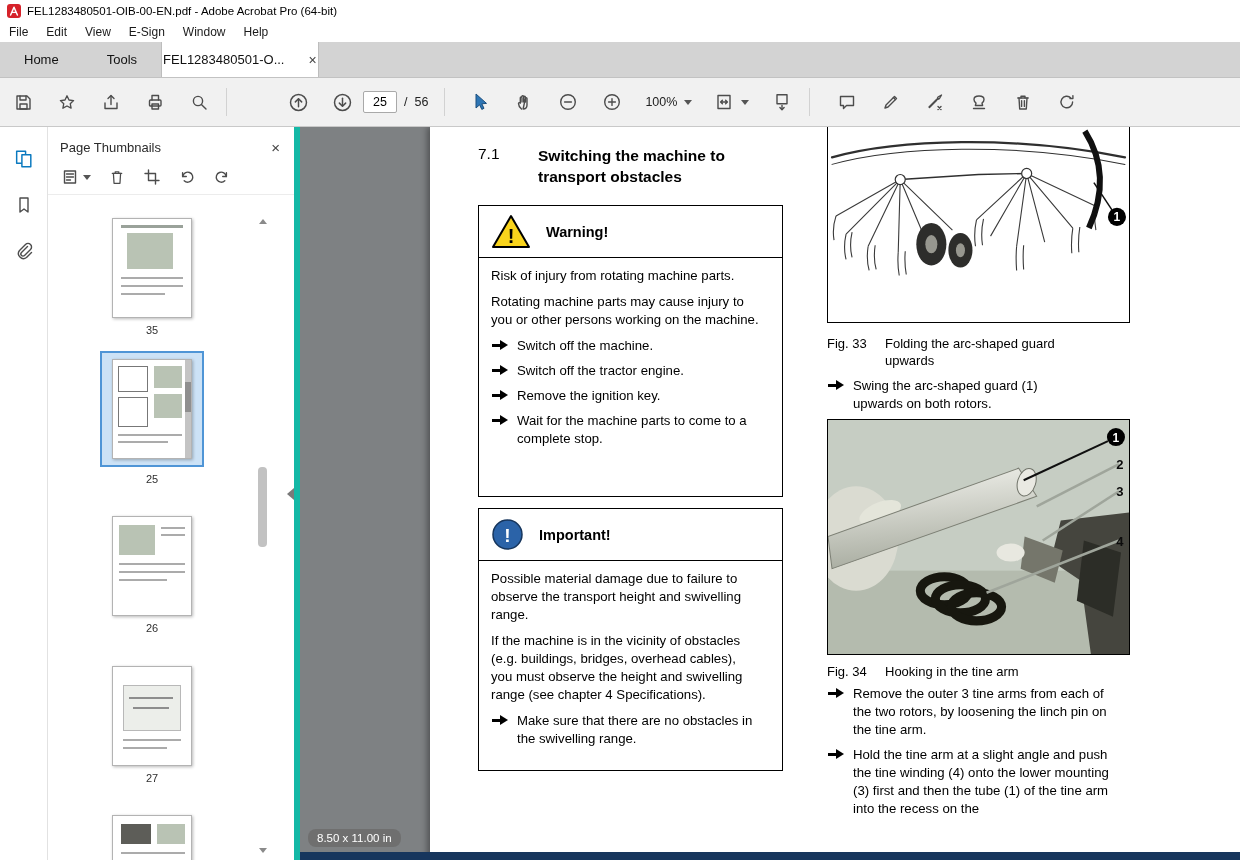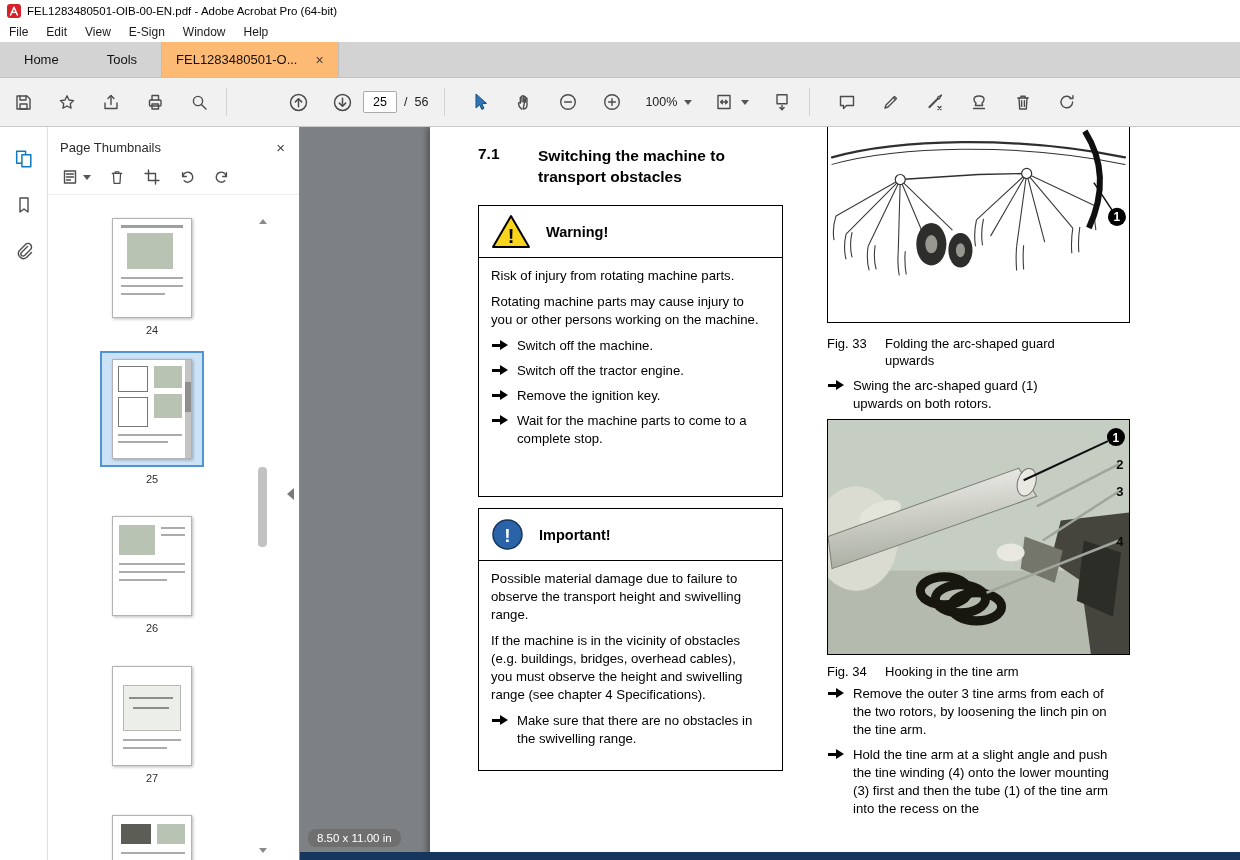--- a/index.html
+++ b/index.html
@@ -6,40 +6,40 @@
   html,body{width:1240px;height:860px}
   body{font-family:"Liberation Sans",sans-serif;background:#fff}
   .app{position:relative;width:1240px;height:860px;overflow:hidden;background:#fff}
 
   
   .titlebar{height:22px;display:flex;align-items:center;gap:6px;padding:0 7px;font-size:11.5px;color:#000;background:#fff}
   .menubar{height:20px;display:flex;align-items:center;font-size:12px;color:#1a1a1a;background:#fff}
   .menu-item{padding:1px 9px}
   .tabbar{height:36px;background:#d3d3d3;display:flex;align-items:stretch;font-size:13px;color:#111;border-bottom:1px solid #c2c2c2}
   .tab{display:flex;align-items:center;padding:0 24px}
-  .tab.active{background:#fdba74;border-left:1px solid #bdbdbd;border-right:1px solid #bdbdbd;padding:0 14px;gap:18px}
+  .tab.active{background:#ffffff;border-left:1px solid #bdbdbd;border-right:1px solid #bdbdbd;padding:0 1px;gap:24px}
   .tab-label{white-space:nowrap;overflow:hidden;text-overflow:ellipsis;max-width:150px}
   .tab-close{font-size:14px;color:#444;line-height:1}
   .toolbar{height:49px;background:#f1f1f1;border-bottom:1px solid #c9c9c9;display:flex;align-items:center;padding:0 12px;font-size:12.5px;color:#222}
   .tb-group{display:flex;align-items:center;gap:22px}
   .tb-btn{width:22px;height:22px;display:flex;align-items:center;justify-content:center}
   .tb-sep{width:1px;height:28px;background:#d2d2d2;margin:0 16px}
   .page-input{width:34px;height:22px;border:1px solid #a9a9a9;background:#fff;text-align:center;font-size:12.5px;font-family:inherit;border-radius:2px}
   .pgrp{display:flex;align-items:center;gap:7px;margin-left:10px}
   .zoom-ctl{display:flex;align-items:center;gap:7px}
   .caret{width:0;height:0;border-left:4px solid transparent;border-right:4px solid transparent;border-top:5px solid #555;display:inline-block}
   .ic *{stroke:#4c4c4c;fill:none;stroke-width:1.4;stroke-linecap:round;stroke-linejoin:round}
   .ic.blue *{stroke:#0a79bf}
 
   
   .workspace{position:absolute;left:0;top:127px;width:1240px;height:733px;display:flex}
   .rail{width:48px;background:#fff;border-right:1px solid #e2e2e2;padding-top:14px;display:flex;flex-direction:column;align-items:center;gap:10px}
   .rail-btn{width:36px;height:36px;display:flex;align-items:center;justify-content:center}
 
-  .panel{width:252px;background:#fff;border-right:1px solid #14b8a6;position:relative;overflow:hidden}
+  .panel{width:252px;background:#fff;border-right:6px solid #14b8a6;position:relative;overflow:hidden}
   .panel-header{display:flex;align-items:center;justify-content:space-between;padding:12px 14px 4px 12px;font-size:13px;color:#2b2b2b}
   .panel-close{font-size:15px;color:#444}
   .panel-tools{display:flex;align-items:center;gap:17px;padding:8px 0 8px 14px;border-bottom:1px solid #ececec}
   .pt-btn{display:flex;align-items:center;gap:3px}
 
   .thumb{position:absolute;left:62px;width:84px;text-align:center}
   .thumb-img{position:relative;width:80px;height:100px;margin:0 auto;background:#fff;border:1px solid #b3b3b3;box-shadow:1px 1px 3px rgba(0,0,0,.28);overflow:hidden}
   .thumb-label{margin-top:6px;font-size:11px;color:#2f2f2f}
   .thumb.sel{left:52px;width:104px}
   .sel-pad{border:2px solid #4f95d6;background:#cce2f6;padding:6px 10px}
@@ -49,21 +49,21 @@
   .tri-up{width:0;height:0;border-left:4px solid transparent;border-right:4px solid transparent;border-bottom:5px solid #8a8a8a}
   .tri-down{width:0;height:0;border-left:4px solid transparent;border-right:4px solid transparent;border-top:5px solid #8a8a8a}
   .ps-arrow{position:absolute;left:0;width:9px;display:flex;justify-content:center}
   .ps-thumb{position:absolute;left:0;top:248px;width:9px;height:80px;background:#c2c2c2;border-radius:4px}
   .collapse{position:absolute;left:284px;top:353px;width:12px;height:28px;display:flex;align-items:center;justify-content:center}
   .tri-left{width:0;height:0;border-top:6px solid transparent;border-bottom:6px solid transparent;border-right:7px solid #7a7a7a}
 
   
   .docpane{position:relative;flex:1;background:#7e8183;overflow:hidden}
   .pdf-page{position:absolute;left:130px;top:0;width:810px;height:733px;background:#fff;box-shadow:-3px 0 6px rgba(0,0,0,.35)}
-  .h-num{position:absolute;left:48px;top:18px;font-size:15.5px;font-weight:700;color:#000}
+  .h-num{position:absolute;left:48px;top:18px;font-size:15.5px;font-weight:400;color:#000}
   .h-text{position:absolute;left:108px;top:18px;width:232px;font-size:15.5px;font-weight:700;line-height:21px;color:#000}
 
   .alert{position:absolute;left:48px;width:305px;border:1.5px solid #000;background:#fff;color:#000}
   #warn{top:78px;height:292px}
   #imp{top:381px;height:263px}
   .alert-head{height:52px;display:flex;align-items:center;gap:15px;padding:0 12px;border-bottom:1.5px solid #000}
   .alert-title{font-size:14.5px;font-weight:700}
   .alert-body{padding:9px 22px 0 12px;font-size:13.2px;line-height:18px}
   .lead{font-weight:400;margin-bottom:8px}
   .para{margin-bottom:8px}
@@ -322,21 +322,21 @@
       </div>
 
       <div class="thumb" style="top:91px">
         <div class="thumb-img">
           <div class="sh" style="left:8px;top:6px;width:62px;height:3px;background:#9aa29a"></div>
           <div class="sh" style="left:14px;top:14px;width:46px;height:36px;background:#b9c3b4"></div>
           <div class="sh" style="left:8px;top:58px;width:62px;height:2px;background:#ababab"></div>
           <div class="sh" style="left:8px;top:66px;width:62px;height:2px;background:#ababab"></div>
           <div class="sh" style="left:8px;top:74px;width:44px;height:2px;background:#ababab"></div>
         </div>
-        <div class="thumb-label">24</div>
+        <div class="thumb-label">35</div>
       </div>
 
       <div class="thumb sel" style="top:224px">
         <div class="sel-pad">
           <div class="thumb-img">
             <div class="sh" style="left:5px;top:6px;width:30px;height:26px;border:1px solid #777;background:#fff"></div>
             <div class="sh" style="left:5px;top:37px;width:30px;height:30px;border:1px solid #777;background:#fff"></div>
             <div class="sh" style="left:41px;top:6px;width:28px;height:22px;background:#b9c3b4"></div>
             <div class="sh" style="left:41px;top:34px;width:28px;height:24px;background:#b9c3b4"></div>
             <div class="sh" style="left:5px;top:74px;width:64px;height:2px;background:#ababab"></div>

